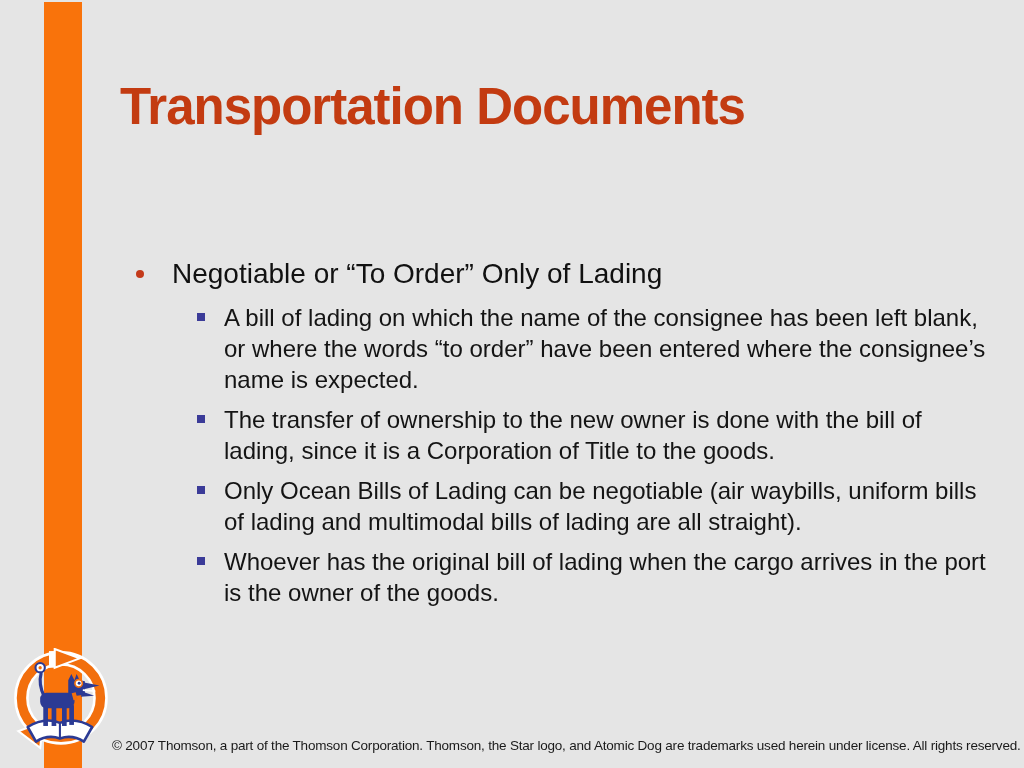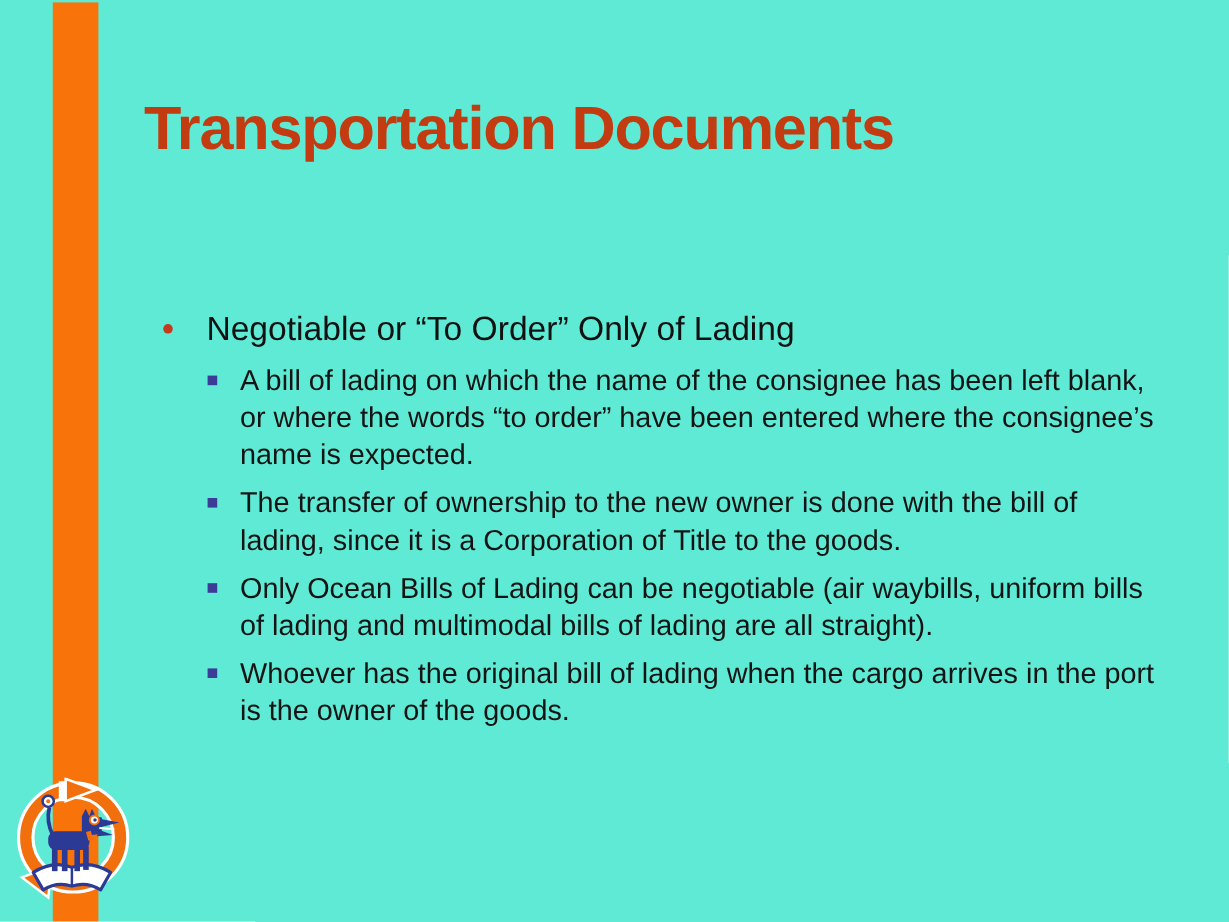--- a/index.html
+++ b/index.html
@@ -1,21 +1,21 @@
 <!DOCTYPE html>
 <html><head>
 <meta charset="utf-8">
 <style>
   html,body{margin:0;padding:0;}
   body{
     width:1024px;height:768px;position:relative;overflow:hidden;
     background:#ffffff;
     font-family:"Liberation Sans", sans-serif;
   }
-  .slide{position:absolute;inset:0;background:#5eead4;}
+  .slide{position:absolute;inset:0;background:#e5e5e5;}
 
   .vbar{
     position:absolute;left:44px;top:2px;width:38px;height:766px;
     background:#F9730B;
   }
 
   .title{
     position:absolute;left:120px;top:80px;width:780px;
     font-size:51px;font-weight:bold;letter-spacing:-1px;
     color:#C33B11;line-height:1.05;
@@ -30,21 +30,21 @@
     position:absolute;left:134px;top:258px;width:820px;
     font-size:28px;color:#111111;line-height:1.15;
   }
   .bullet-dot{
     position:absolute;left:2px;top:12px;width:8px;height:8px;border-radius:50%;
     background:#C43A1A;
   }
   .bullet-text{display:block;padding-left:38px;}
 
   .subs{
-    position:absolute;left:200px;top:302px;width:772px;
+    position:absolute;left:224px;top:302px;width:772px;
     font-size:24px;color:#141414;
   }
   .sub{
     position:relative;line-height:31px;margin-bottom:9px;
   }
   .sq{
     position:absolute;left:-27px;top:11px;width:8px;height:8px;
     background:#3B3B98;
   }
 
@@ -128,14 +128,15 @@
       <polygon points="70,41 81,45 68,46" fill="#2B3A94"></polygon>
       <line x1="70" y1="39.5" x2="82" y2="40.5" stroke="#ffffff" stroke-width="1.6"></line>
 
       <circle cx="66" cy="33" r="3.6" fill="#ffffff" stroke="#F26F0D" stroke-width="1.6"></circle>
       <circle cx="66.5" cy="33" r="1.4" fill="#2B3A94"></circle>
 
       <rect x="60" y="42" width="4" height="7" fill="#F26F0D" transform="rotate(-15 62 45)"></rect>
     </g>
   </svg>
 
+  <div class="footer">© 2007 Thomson, a part of the Thomson Corporation. Thomson, the Star logo, and Atomic Dog are trademarks used herein under license.  All rights reserved.</div>
 
 </div>
 
 </body></html>

